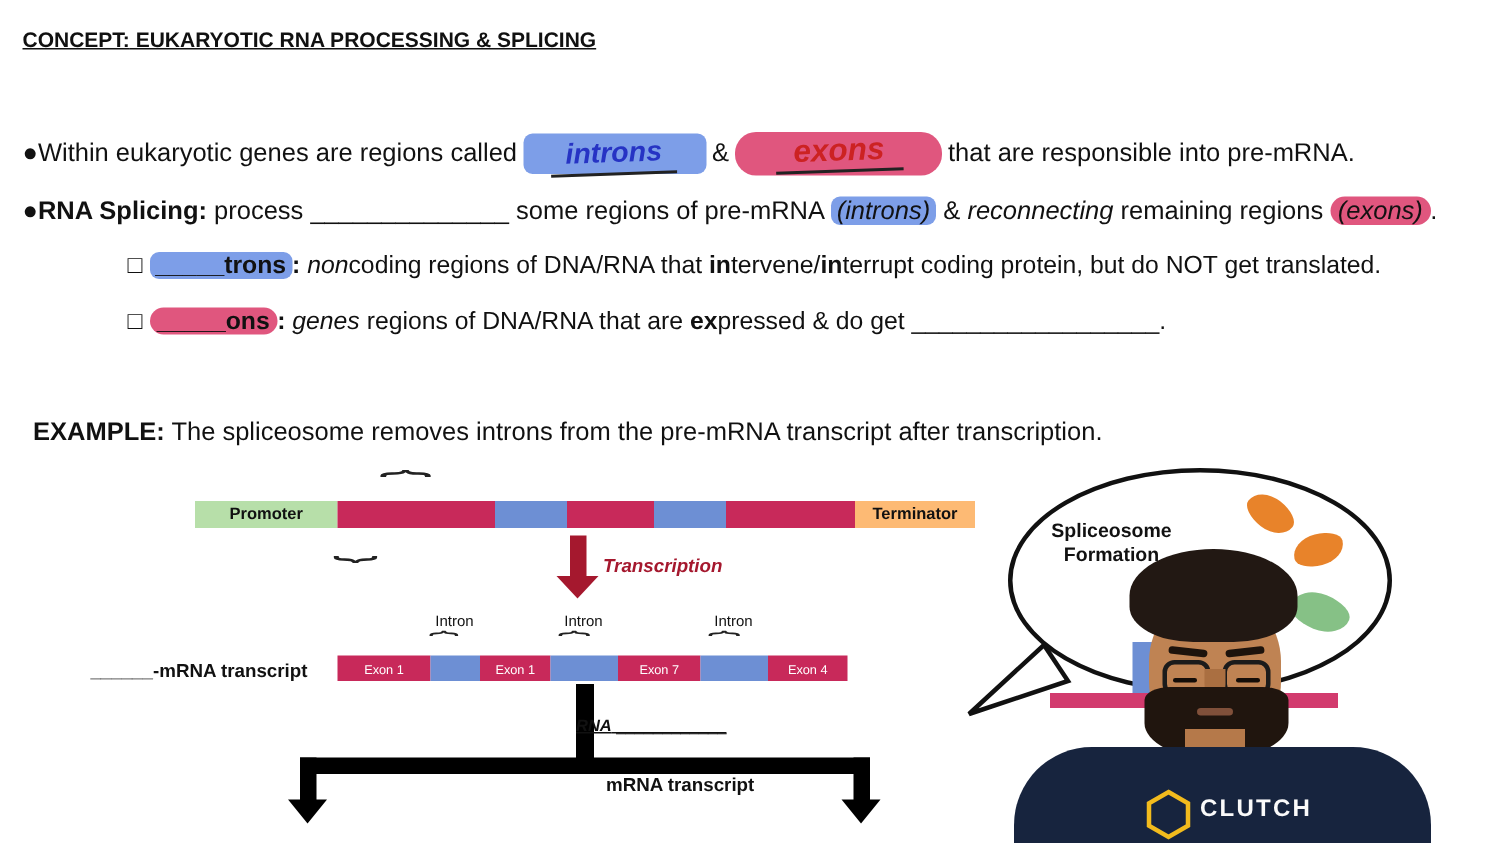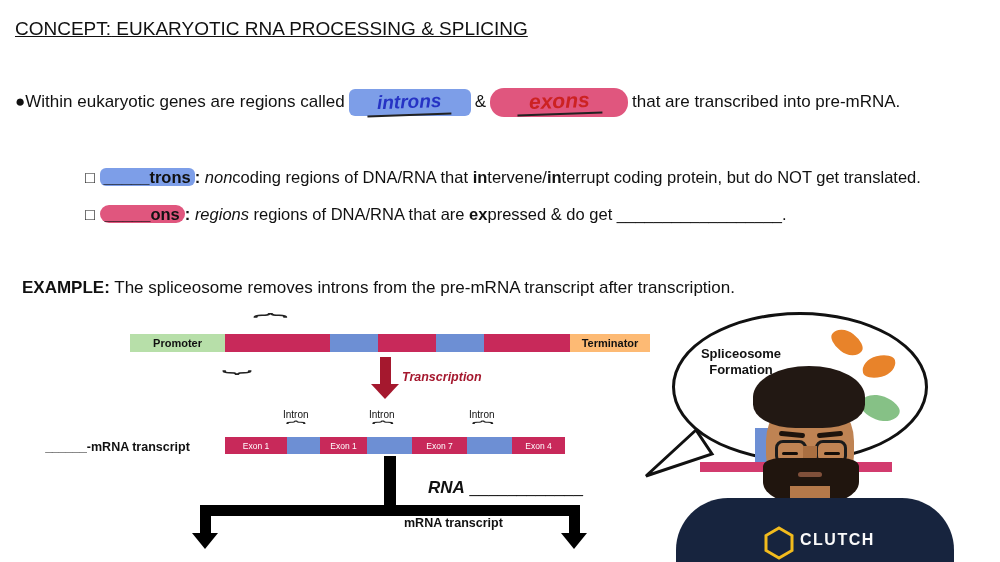--- a/index.html
+++ b/index.html
@@ -3,21 +3,21 @@
 <meta charset="utf-8">
 <style>
   *{margin:0;padding:0;box-sizing:border-box;}
   html,body{width:1000px;height:562px;}
   .page{position:relative;width:1000px;height:562px;background:#ffffff;
         font-family:"Liberation Sans",sans-serif;color:#111;overflow:hidden;}
   .abs{position:absolute;}
   .nw{white-space:nowrap;}
   .b{font-weight:bold;}
   .i{font-style:italic;}
-  .title{font-weight:normal;text-decoration:underline;font-size:19px;}
+  .title{font-weight:bold;text-decoration:underline;font-size:14px;}
   .t17{font-size:17px;line-height:28px;}
   .t16{font-size:16.5px;line-height:26px;}
   .hl-blue{background:#7d9ee8;border-radius:6px;padding:0 4px;}
   .hl-pink{background:#e0567e;border-radius:10px;padding:0 5px;}
   .hand-box-blue{display:inline-block;background:#7d9ee8;border-radius:6px;width:122px;height:27px;
         text-align:center;vertical-align:middle;margin:0 4px;}
   .hand-box-pink{display:inline-block;background:#e0567e;border-radius:14px;width:138px;height:29px;
         text-align:center;vertical-align:middle;margin:0 4px;}
   .hand-blue{display:inline-block;font-style:italic;font-weight:bold;color:#2633c4;font-size:19px;
         line-height:24px;border-bottom:2px solid #222;padding:0 10px;transform:rotate(-2deg);}
@@ -26,43 +26,44 @@
   .bar{display:flex;height:18px;}
   .seg{height:100%;display:flex;align-items:center;justify-content:center;}
   .seg-exon{background:#c8295a;}
   .seg-intron{background:#6d8fd4;}
   .seg-cap{font-size:11px;font-weight:bold;color:#111;}
   .exon-cap{font-size:8.5px;color:#fff;}
   .brace{position:absolute;color:#222;line-height:1;font-family:"DejaVu Sans",sans-serif;display:block;}
   .brace-top::before{content:"\23DE";}
   .brace-bot::before{content:"\23DF";}
   .diagram-label{font-weight:bold;font-size:12.5px;color:#111;}
-  .intron-cap{font-size:10px;color:#111;text-align:left;}
+  .intron-cap{font-size:10px;color:#111;text-align:center;}
   .tri-down-black{width:0;height:0;border-left:13px solid transparent;border-right:13px solid transparent;
         border-top:16px solid #000;}
   .callout-ellipse{border:3px solid #111;border-radius:50%;background:#fff;}
   .bean{position:absolute;border-radius:50% 50% 50% 50%/60% 40% 60% 40%;}
   .bean-orange{background:#e8832a;}
   .bean-green{background:#86c186;}
   .callout-title{font-weight:bold;font-size:13px;line-height:16px;color:#111;text-align:center;}
 </style>
 </head>
 <body>
 
 <div class="page">
 
   <div class="abs nw title" style="left:15px;top:18px;"><span>CONCEPT:</span><span> EUKARYOTIC RNA PROCESSING &amp; SPLICING</span></div>
 
 
-  <div class="abs nw t17" style="left:15px;top:88px;"><span>●</span><span>Within eukaryotic genes are regions called</span><span class="hand-box-blue"><span class="hand-blue">introns</span></span><span>&amp;</span><span class="hand-box-pink"><span class="hand-red">exons</span></span><span>that are transcribed into pre-mRNA.</span></div>
+  <div class="abs nw t17" style="left:15px;top:88px;"><span>●</span><span>Within eukaryotic genes are regions called</span><span class="hand-box-blue"><span class="hand-blue">introns</span></span><span>&amp;</span><span class="hand-box-pink"><span class="hand-red">exons</span></span><span>that are responsible into pre-mRNA.</span></div>
 
+  <div class="abs nw t17" style="left:15px;top:127px;"><span>●</span><span class="b">RNA Splicing:</span><span> process ______________ some regions of pre-mRNA </span><span class="hl-blue i">(introns)</span><span> &amp; </span><span class="i">reconnecting</span><span> remaining regions </span><span class="hl-pink i">(exons)</span><span>.</span></div>
 
   <div class="abs nw t16" style="left:85px;top:164px;"><span>□ </span><span class="hl-blue b">_____trons</span><span class="b">: </span><span class="i">non</span><span>coding regions of DNA/RNA that </span><span class="b">in</span><span>tervene/</span><span class="b">in</span><span>terrupt coding protein, but do NOT get translated.</span></div>
 
-  <div class="abs nw t16" style="left:85px;top:201px;"><span>□ </span><span class="hl-pink b">_____ons</span><span class="b">: </span><span class="i">regions</span><span> regions of DNA/RNA that are </span><span class="b">ex</span><span>pressed &amp; do get __________________.</span></div>
+  <div class="abs nw t16" style="left:85px;top:201px;"><span>□ </span><span class="hl-pink b">_____ons</span><span class="b">: </span><span class="i">genes</span><span> regions of DNA/RNA that are </span><span class="b">ex</span><span>pressed &amp; do get __________________.</span></div>
 
 
   <div class="abs nw t17" style="left:22px;top:274px;"><span class="b">EXAMPLE:</span><span> The spliceosome removes introns from the pre-mRNA transcript after transcription.</span></div>
 
   <div class="abs bar" style="left:130px;top:334px;width:604px;">
     <div class="seg" style="width:95px;background:#b7dfa9;">
         <span class="seg-cap">Promoter</span>
       </div>
     <div class="seg seg-exon" style="width:105px;"></div>
     <div class="seg seg-intron" style="width:48px;"></div>
@@ -81,21 +82,21 @@
   <div class="abs" style="left:371px;top:384px;width:0;height:0;border-left:14px solid transparent;border-right:14px solid transparent;border-top:15px solid #a5182e;"></div>
   <div class="abs nw i b" style="left:402px;top:370px;font-size:12.5px;color:#a5182e;">Transcription</div>
 
   <div class="abs intron-cap" style="left:283px;top:409px;width:40px;">Intron</div>
   <div class="abs intron-cap" style="left:369px;top:409px;width:40px;">Intron</div>
   <div class="abs intron-cap" style="left:469px;top:409px;width:40px;">Intron</div>
   <span class="brace brace-top" style="left:286px;top:422px;font-size:15px;transform:scaleX(2.2);transform-origin:left center;"></span>
   <span class="brace brace-top" style="left:372px;top:422px;font-size:15px;transform:scaleX(2.4);transform-origin:left center;"></span>
   <span class="brace brace-top" style="left:472px;top:422px;font-size:15px;transform:scaleX(2.4);transform-origin:left center;"></span>
 
-  <div class="abs nw diagram-label" style="left:30px;top:440px;width:175px;text-align:center;">______-mRNA transcript</div>
+  <div class="abs nw diagram-label" style="left:30px;top:440px;width:175px;text-align:right;">______-mRNA transcript</div>
   <div class="abs bar" style="left:225px;top:437px;width:340px;height:17px;">
     <div class="seg seg-exon" style="width:62px;">
         <span class="exon-cap">Exon 1</span>
       </div>
     <div class="seg seg-intron" style="width:33px;"></div>
     <div class="seg seg-exon" style="width:47px;">
         <span class="exon-cap">Exon 1</span>
       </div>
     <div class="seg seg-intron" style="width:45px;"></div>
     <div class="seg seg-exon" style="width:55px;">
@@ -107,21 +108,21 @@
       </div>
   </div>
 
   <div class="abs" style="left:384px;top:456px;width:12px;height:54px;background:#000;"></div>
   <div class="abs" style="left:200px;top:505px;width:380px;height:11px;background:#000;"></div>
   <div class="abs" style="left:200px;top:505px;width:11px;height:30px;background:#000;"></div>
   <div class="abs" style="left:569px;top:505px;width:11px;height:30px;background:#000;"></div>
   <div class="abs tri-down-black" style="left:192px;top:533px;"></div>
   <div class="abs tri-down-black" style="left:561px;top:533px;"></div>
 
-  <div class="abs nw" style="left:428px;top:478px;font-size:17px;"><span class="b i">RNA</span><span> ____________</span></div>
+  <div class="abs nw" style="left:384px;top:478px;font-size:11px;text-decoration:underline;"><span class="b i">RNA</span><span> ____________</span></div>
 
   <div class="abs nw diagram-label" style="left:404px;top:516px;">mRNA transcript</div>
 
   <svg class="abs" style="left:636px;top:424px;z-index:2;" width="90" height="60" viewBox="0 0 90 60">
     <path d="M60,6 L10,52 L76,30 Z" fill="#ffffff" stroke="#111" stroke-width="3"></path>
   </svg>
   <div class="abs callout-ellipse" style="left:672px;top:312px;width:256px;height:150px;z-index:2;"></div>
   <div class="abs callout-title" style="left:686px;top:346px;width:110px;z-index:2;">
     <div>Spliceosome</div>
     <div>Formation</div>

